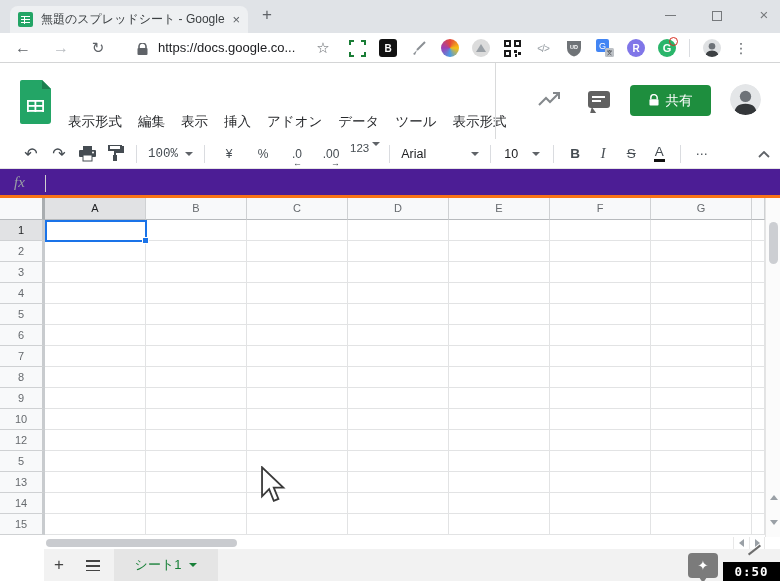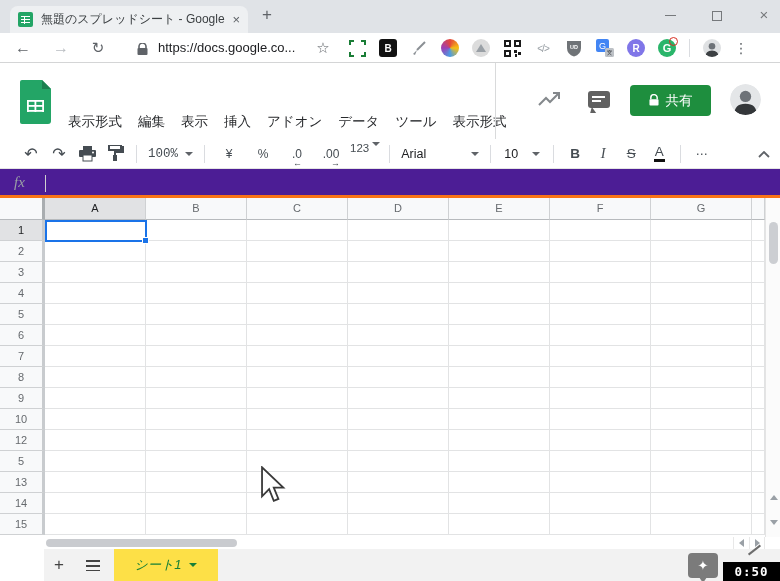--- a/index.html
+++ b/index.html
@@ -123,21 +123,21 @@
   .ha-left { left:733px; } .ha-right { left:749px; border-right:1px solid #e8e8e8; }
   .tri-left { width:0; height:0; border-top:4px solid transparent; border-bottom:4px solid transparent; border-right:5px solid #9aa0a6; }
   .tri-right { width:0; height:0; border-top:4px solid transparent; border-bottom:4px solid transparent; border-left:5px solid #9aa0a6; }
 
   
   .sheetbar { position:absolute; left:0; top:549px; width:780px; height:32px; background:#fff; }
   .sheetbar-bg { position:absolute; left:44px; top:0; right:0; height:32px; background:#f2f2f2; }
   .addsheet { position:absolute; left:46px; top:0; width:26px; height:32px; font-size:17px; color:#444; display:flex; align-items:center; justify-content:center; }
   .allsheets { position:absolute; left:80px; top:0; width:26px; height:32px; display:flex; align-items:center; justify-content:center; }
   .allsheets i { width:14px; height:11px; background:repeating-linear-gradient(#444 0 2px, transparent 2px 5px); }
-  .sheettab { position:absolute; left:114px; top:0; width:104px; height:32px; background:#fde047; display:flex; align-items:center; justify-content:center; gap:8px;font-style:italic; }
+  .sheettab { position:absolute; left:114px; top:0; width:104px; height:32px; background:#e5e5e5; display:flex; align-items:center; justify-content:center; gap:8px; }
   .sheettab .label { color:#188038; font-size:13px; }
   .caret-green { width:0; height:0; border-left:4px solid transparent; border-right:4px solid transparent; border-top:4px solid #188038; }
   .explorebtn { position:absolute; left:688px; top:4px; width:30px; height:25px; background:#7b7b7b; border-radius:4px;
                 display:flex; align-items:center; justify-content:center; }
   .explorebtn:after { content:""; position:absolute; left:11px; bottom:-5px; border-top:6px solid #7b7b7b; border-left:4px solid transparent; border-right:4px solid transparent; }
   .star4 { color:#fff; font-size:13px; }
 
   
   .rectimer { position:absolute; left:723px; top:562px; width:57px; height:19px; background:#000; color:#fff;
               font-family:"DejaVu Sans Mono",monospace; font-size:12.5px; font-weight:bold; letter-spacing:1px;

